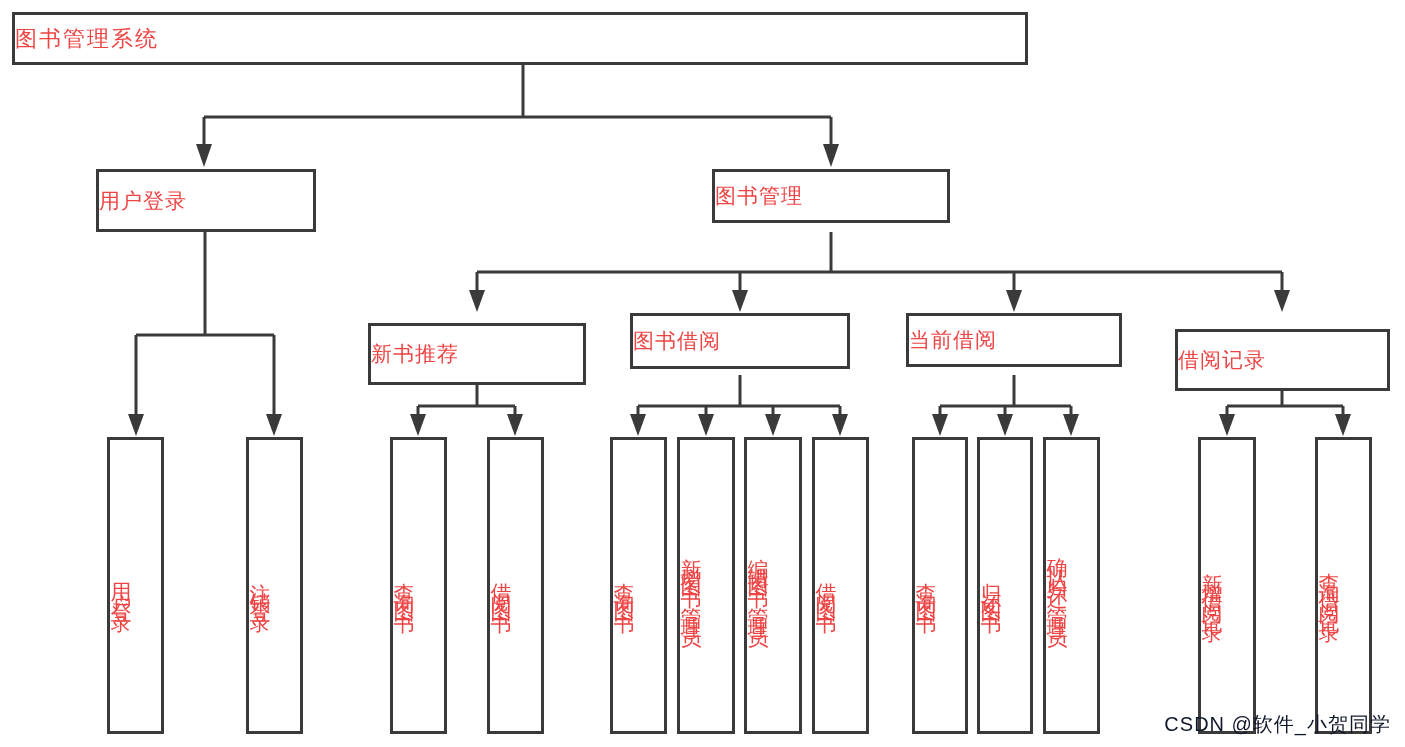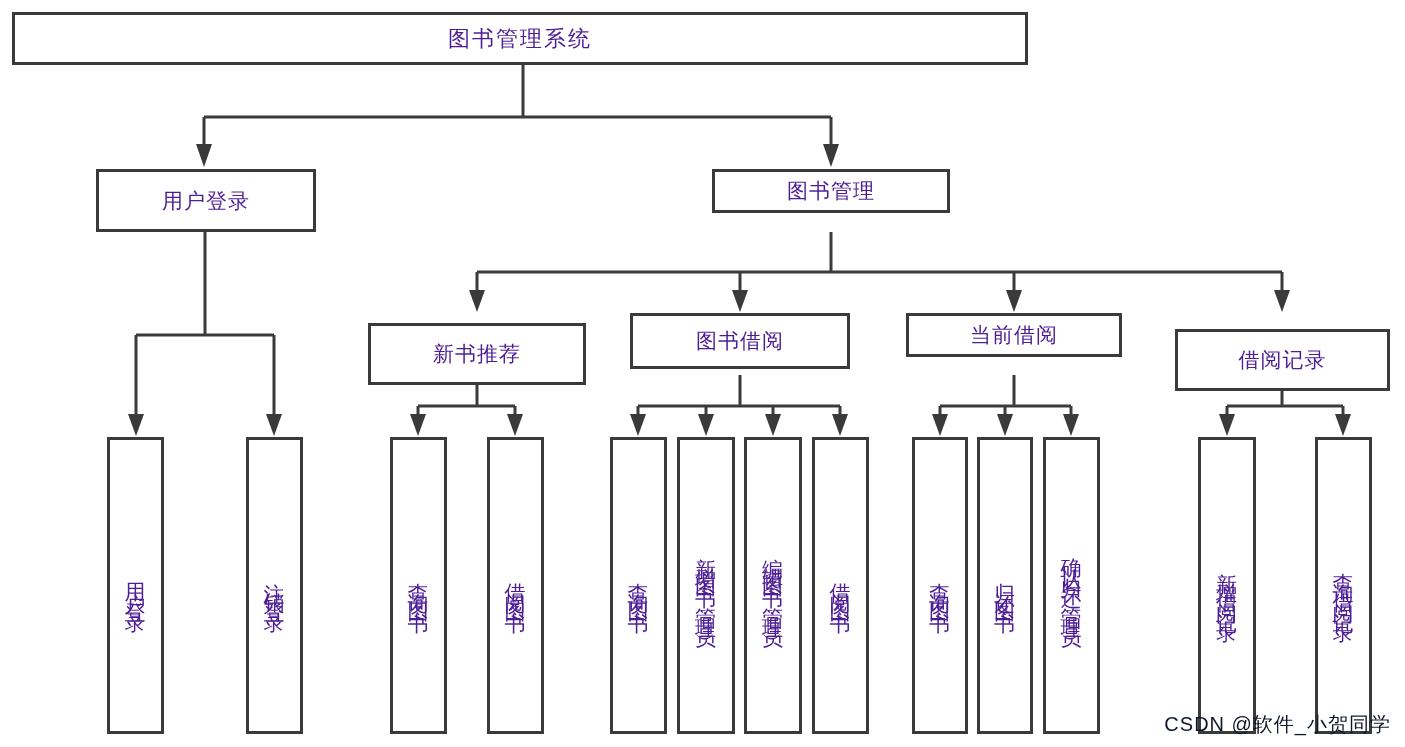--- a/index.html
+++ b/index.html
@@ -9,22 +9,22 @@
     width:1405px; height:747px;
     background:#ffffff;
     font-family:"Liberation Sans", sans-serif;
     overflow:hidden;
   }
   .wires { position:absolute; left:0; top:0; z-index:1; }
   .box {
     position:absolute;
     background:#ffffff;
     border:3px solid #3a3a3a;
-    color:#4c1d95;
-    display:flex; align-items:center; justify-content:center;
+    color:#ef4444;
+    display:flex; align-items:center; justify-content:flex-start;
     z-index:2;
   }
   .h-label { font-size:21px; letter-spacing:1px; white-space:nowrap; }
   .root-label { font-size:22px; letter-spacing:2px; }
   .leaf-label {
     writing-mode:vertical-rl;
     text-orientation:mixed;
     font-size:21px;
     letter-spacing:10px;
     line-height:1.1;
@@ -114,31 +114,31 @@
     </g>
   </svg>
 
   <div class="box" style="left:12px; top:12px; width:1016px; height:53px;">
     <span class="root-label">图书管理系统</span>
   </div>
 
   <div class="box" style="left:96px; top:169px; width:220px; height:63px;">
     <span class="h-label">用户登录</span>
   </div>
-  <div class="box" style="left:712px; top:169px; width:238px; height:44px;">
+  <div class="box" style="left:712px; top:169px; width:238px; height:54px;">
     <span class="h-label">图书管理</span>
   </div>
 
   <div class="box" style="left:368px; top:313px; width:218px; height:62px;margin-top:10px;">
     <span class="h-label">新书推荐</span>
   </div>
   <div class="box" style="left:630px; top:313px; width:220px; height:56px;">
     <span class="h-label">图书借阅</span>
   </div>
-  <div class="box" style="left:906px; top:313px; width:216px; height:44px;">
+  <div class="box" style="left:906px; top:313px; width:216px; height:54px;">
     <span class="h-label">当前借阅</span>
   </div>
   <div class="box" style="left:1175px; top:329px; width:215px; height:62px;">
     <span class="h-label">借阅记录</span>
   </div>
 
   <div class="box" style="left:107px; top:437px; width:57px; height:297px;">
     <span class="leaf-label">用户登录</span>
   </div>
   <div class="box" style="left:246px; top:437px; width:57px; height:297px;">

